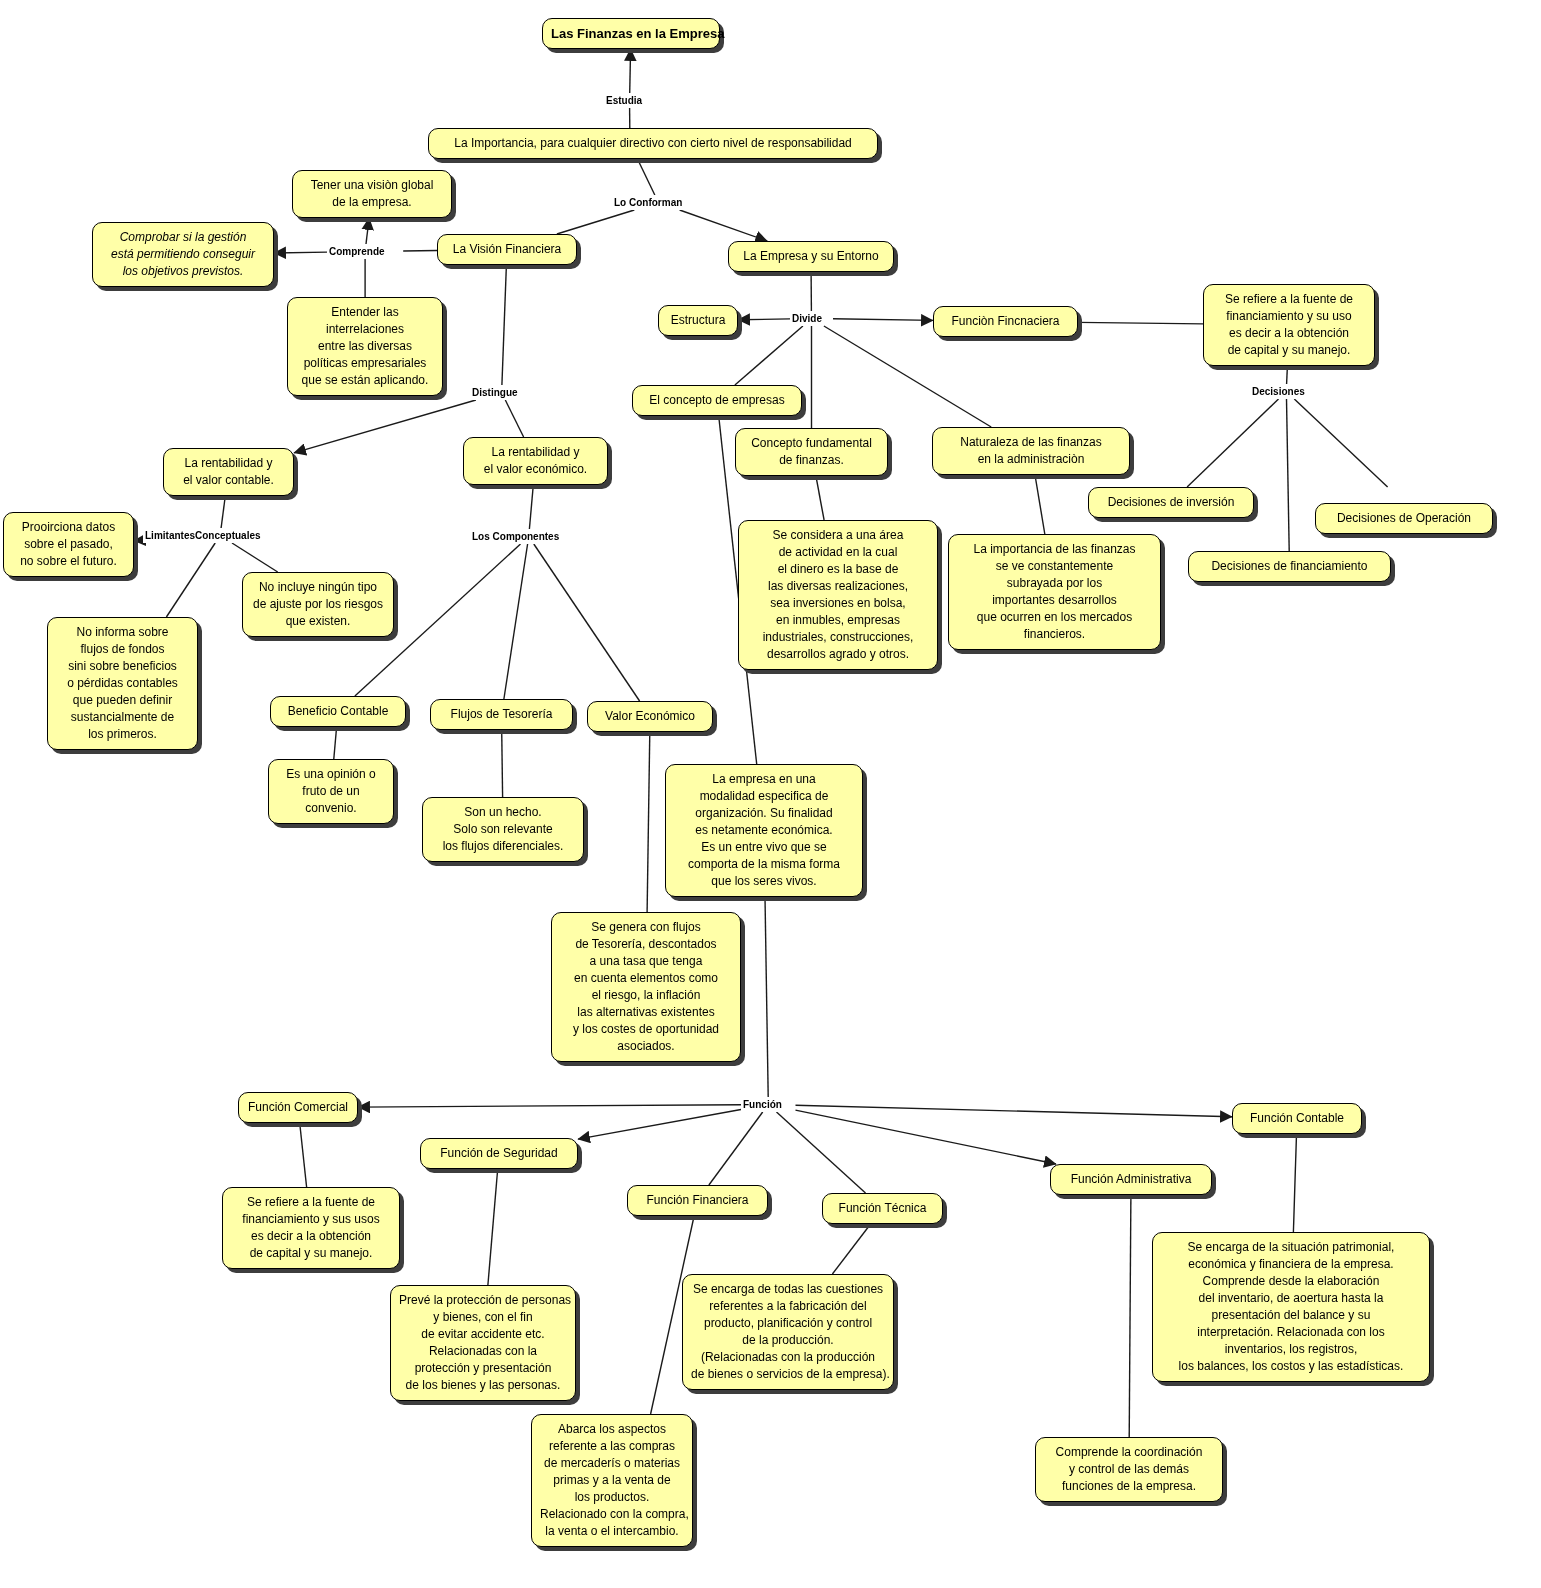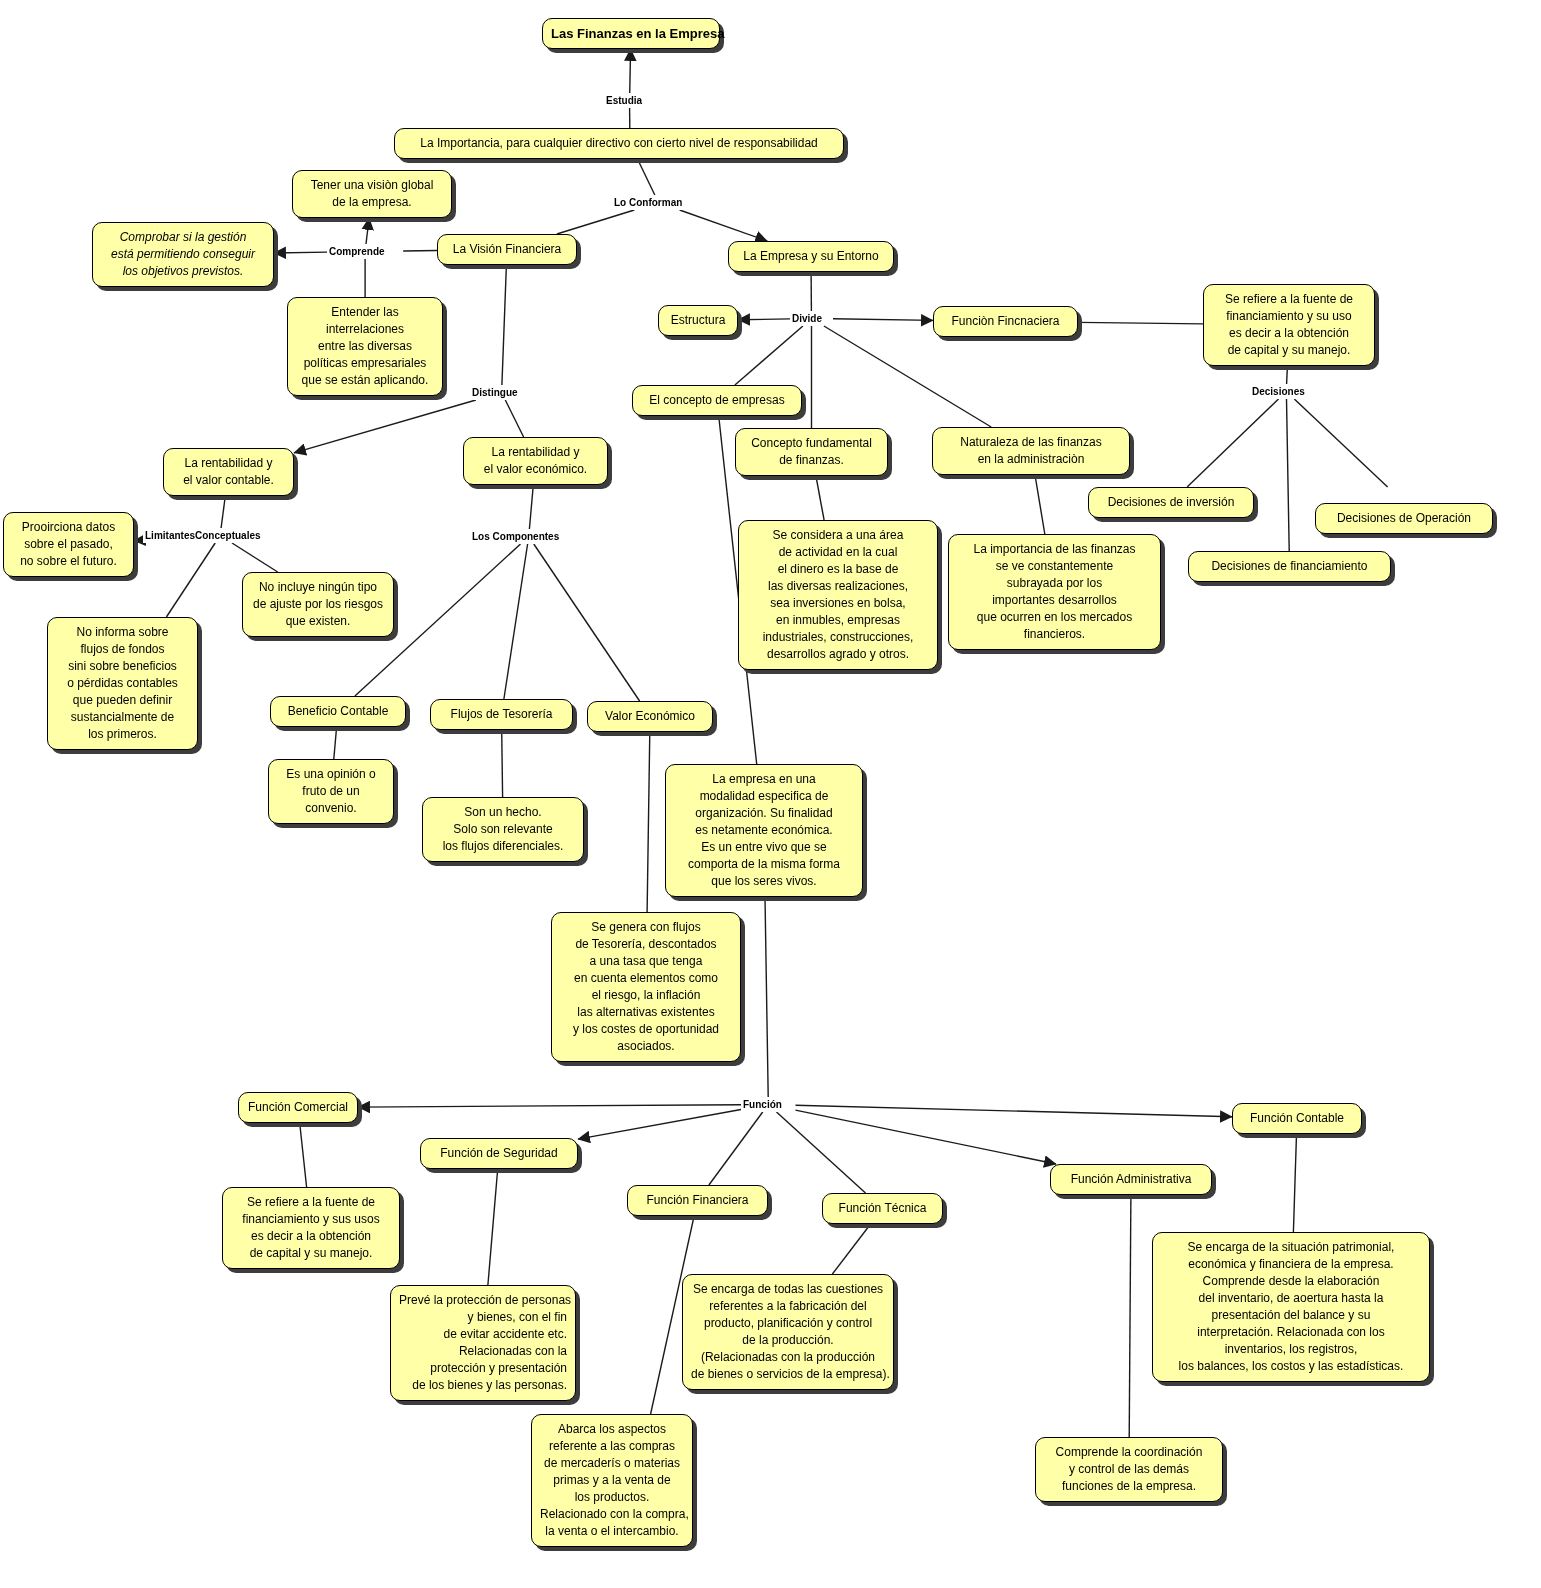--- a/index.html
+++ b/index.html
@@ -108,21 +108,21 @@
       <line x1="795.5" y1="1110.1" x2="1056.0" y2="1164.0" stroke="#1a1a1a" stroke-width="1.4" marker-end="url(#arrowhead)"></line>
       <line x1="795.5" y1="1105.2" x2="1232.0" y2="1116.8" stroke="#1a1a1a" stroke-width="1.4" marker-end="url(#arrowhead)"></line>
       <line x1="299.7" y1="1123.0" x2="306.6" y2="1187.0" stroke="#1a1a1a" stroke-width="1.4"></line>
       <line x1="497.7" y1="1169.0" x2="487.9" y2="1285.0" stroke="#1a1a1a" stroke-width="1.4"></line>
       <line x1="694.1" y1="1216.0" x2="650.6" y2="1414.0" stroke="#1a1a1a" stroke-width="1.4"></line>
       <line x1="870.6" y1="1224.0" x2="832.4" y2="1274.0" stroke="#1a1a1a" stroke-width="1.4"></line>
       <line x1="1130.9" y1="1195.0" x2="1129.2" y2="1437.0" stroke="#1a1a1a" stroke-width="1.4"></line>
       <line x1="1296.5" y1="1134.0" x2="1293.4" y2="1232.0" stroke="#1a1a1a" stroke-width="1.4"></line>
     </svg>
 <div class="concept-box bold" style="left: 542px; top: 18px; width: 178px;">Las Finanzas en la Empresa</div>
-    <div class="concept-box" style="left: 394px; top: 128px; width: 450px;">La Importancia, para cualquier directivo con cierto nivel de responsabilidad</div>
+    <div class="concept-box" style="left: 428px; top: 128px; width: 450px;">La Importancia, para cualquier directivo con cierto nivel de responsabilidad</div>
     <div class="concept-box" style="left: 292px; top: 170px; width: 160px;">Tener una visiòn global
 de la empresa.</div>
     <div class="concept-box" style="left: 92px; top: 222px; width: 182px; font-style: italic;">Comprobar si la gestión
 está permitiendo conseguir
 los objetivos previstos.</div>
     <div class="concept-box" style="left: 287px; top: 297px; width: 156px;">Entender las
 interrelaciones
 entre las diversas
 políticas empresariales
 que se están aplicando.</div>
@@ -200,21 +200,21 @@
     <div class="concept-box" style="left: 238px; top: 1092px; width: 120px;">Función Comercial</div>
     <div class="concept-box" style="left: 420px; top: 1138px; width: 158px;">Función de Seguridad</div>
     <div class="concept-box" style="left: 627px; top: 1185px; width: 141px;">Función Financiera</div>
     <div class="concept-box" style="left: 822px; top: 1193px; width: 121px;">Función Técnica</div>
     <div class="concept-box" style="left: 1050px; top: 1164px; width: 162px;">Función Administrativa</div>
     <div class="concept-box" style="left: 1232px; top: 1103px; width: 130px;">Función Contable</div>
     <div class="concept-box" style="left: 222px; top: 1187px; width: 178px;">Se refiere a la fuente de
 financiamiento y sus usos
 es decir a la obtención
 de capital y su manejo.</div>
-    <div class="concept-box" style="left: 390px; top: 1285px; width: 186px; text-align: right;">Prevé la protección de personas
+    <div class="concept-box" style="left: 390px; top: 1285px; width: 186px;">Prevé la protección de personas
 y bienes, con el fin
 de evitar accidente etc.
 Relacionadas con la
 protección y presentación
 de los bienes y las personas.</div>
     <div class="concept-box" style="left: 531px; top: 1414px; width: 162px;">Abarca los aspectos
 referente a las compras
 de mercaderís o materias
 primas y a la venta de
 los productos.

